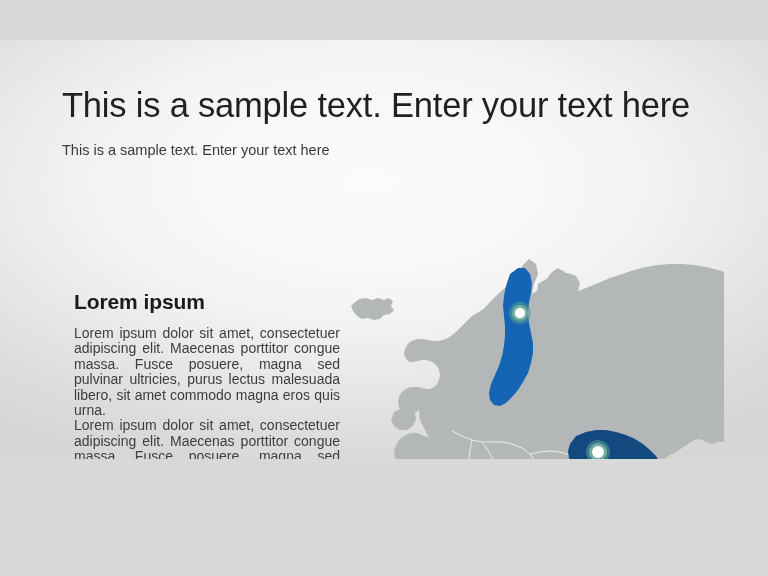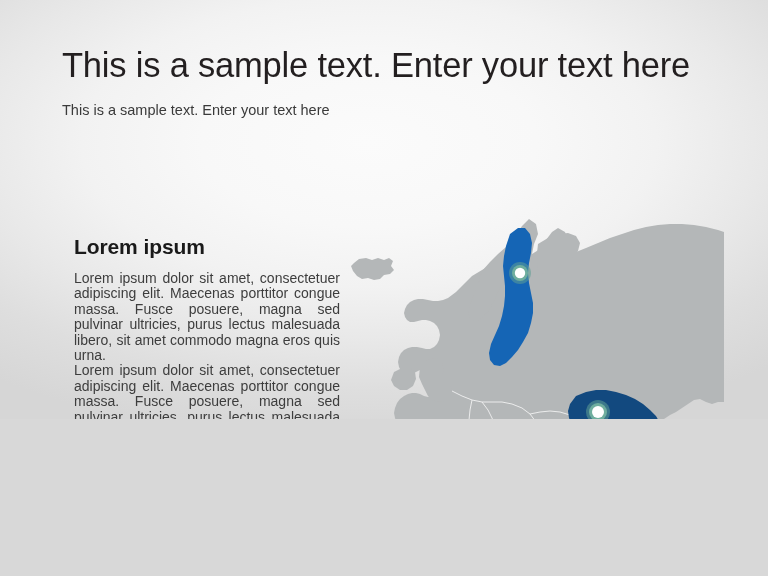--- a/index.html
+++ b/index.html
@@ -20,20 +20,21 @@
     height: 419px;
     overflow: hidden;
     background:
       radial-gradient(ellipse 78% 72% at 48% 34%,
         #fbfbfb 0%,
         #f8f8f8 28%,
         #f2f2f2 48%,
         #e8e8e8 66%,
         #dedede 82%,
         #d6d6d6 100%);
+    margin-top: 40px;
   }
 
   
   #title {
     position: absolute;
     left: 62px;
     top: 44px;
     width: 660px;
     font-size: 34.5px;
     line-height: 42px;
@@ -48,21 +49,21 @@
     top: 100px;
     width: 500px;
     font-size: 14.5px;
     line-height: 20px;
     color: #3a3a3a;
     white-space: nowrap;
   }
   #body-block {
     position: absolute;
     left: 74px;
-    top: 234px;
+    top: 249px;
     width: 266px;
   }
   #body-heading {
     font-size: 21px;
     line-height: 26px;
     font-weight: bold;
     color: #1a1a1a;
     margin: 0 0 11px 0;
     letter-spacing: -0.1px;
   }

